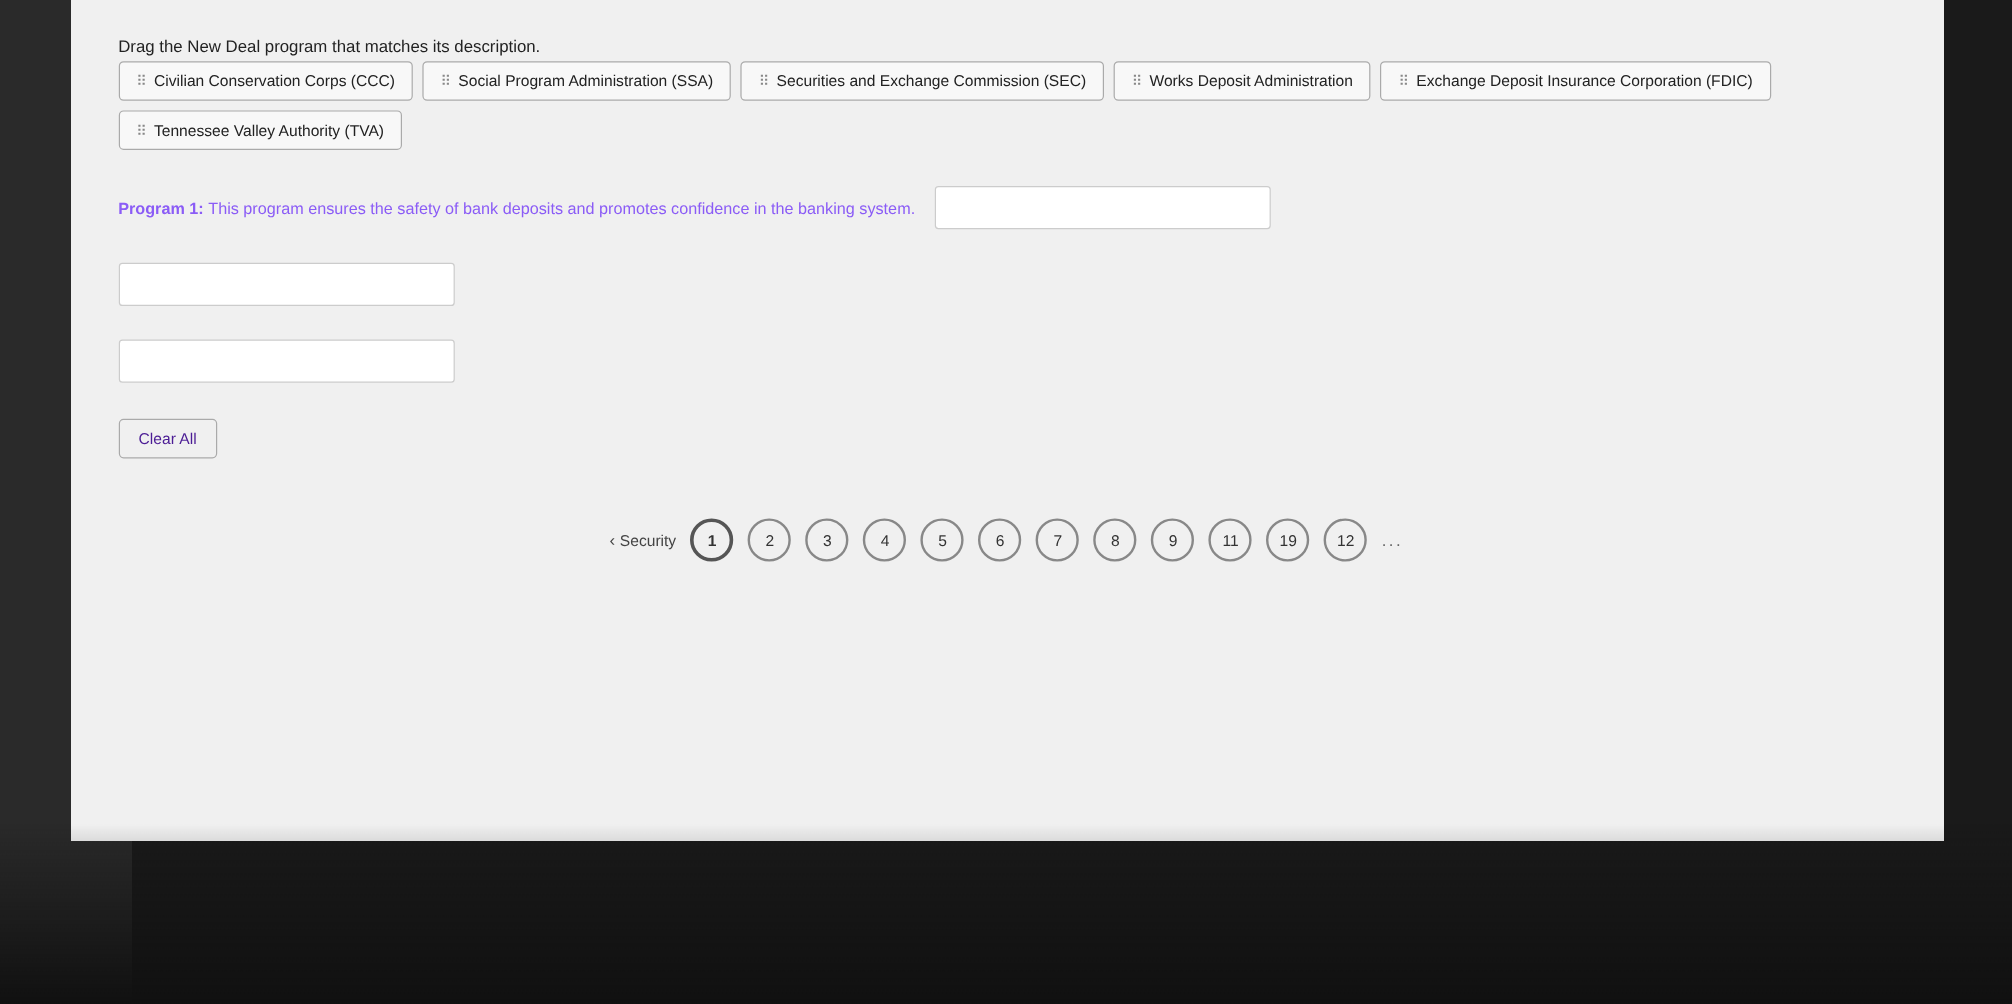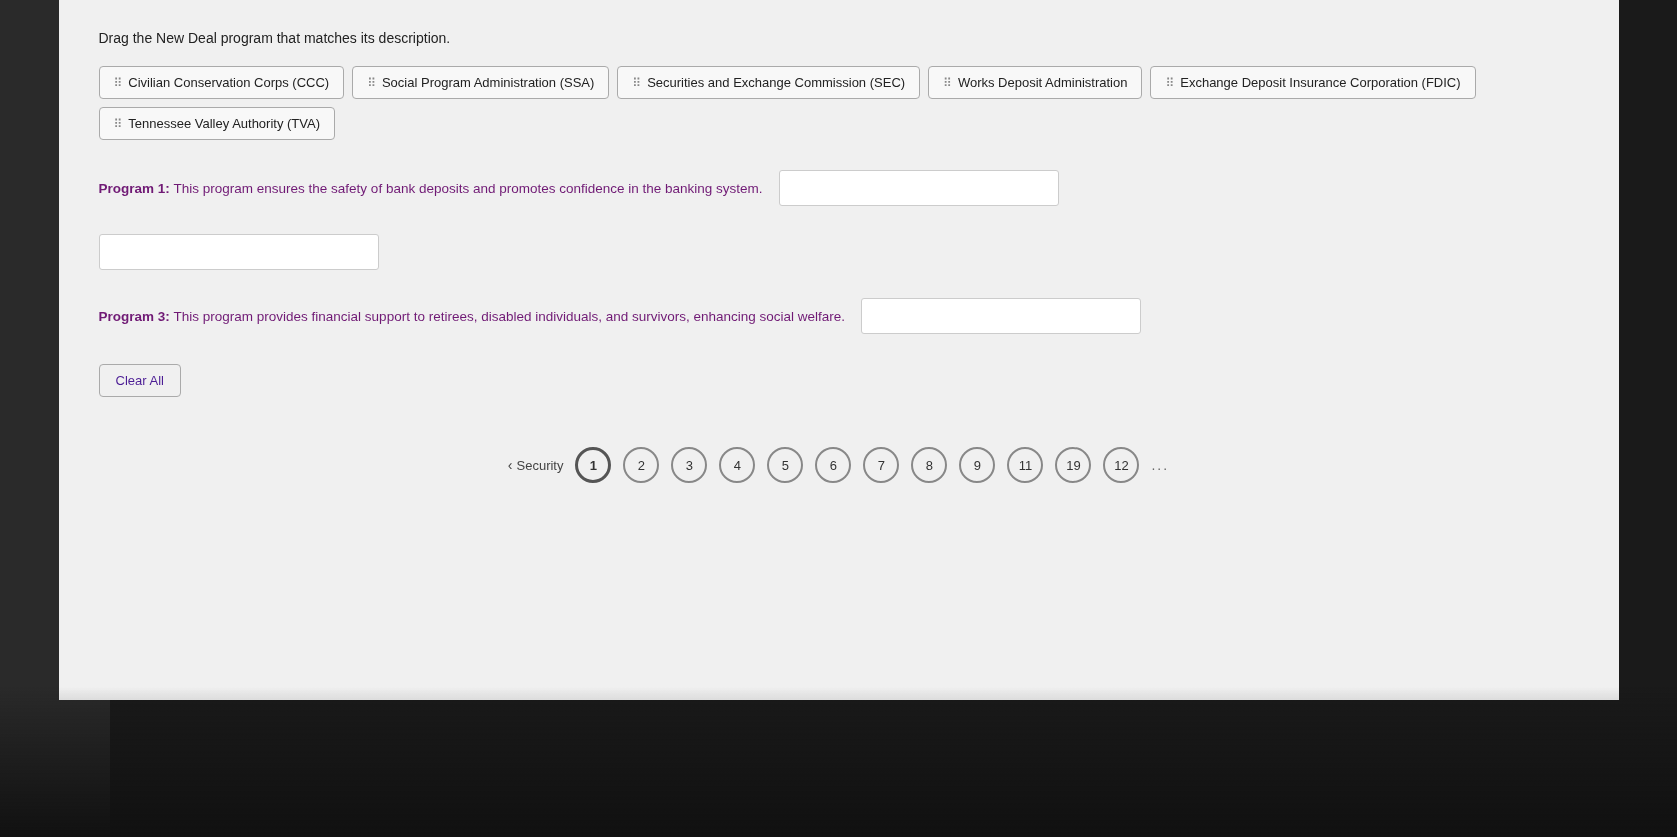--- a/index.html
+++ b/index.html
@@ -24,21 +24,21 @@
       width: 1560px;
       min-height: 700px;
       margin-top: 0px;
       padding: 30px 40px 30px 40px;
       position: relative;
     }
 
     .instruction-text {
       font-size: 14px;
       color: #222;
-      margin-bottom: 20px;
+      margin-bottom: 5px;
     }
 
     .drag-items-area {
       display: flex;
       flex-wrap: wrap;
       gap: 8px;
       margin-bottom: 30px;
     }
 
     .drag-item {
@@ -69,21 +69,21 @@
     }
 
     .program-row {
       display: flex;
       align-items: center;
       gap: 16px;
     }
 
     .program-text {
       font-size: 13.5px;
-      color: #701a75;
+      color: #8b5cf6;
       flex: 0 0 auto;
       max-width: 1000px;
     }
 
     .program-drop-zone {
       flex: 1;
       min-width: 180px;
       max-width: 280px;
       height: 36px;
       border: 1px solid #ccc;
@@ -231,23 +231,20 @@
         <strong>Program 1: </strong><span>This program ensures the safety of bank deposits and promotes confidence in the banking system.</span>
       </span>
       <div class="program-drop-zone"></div>
     </div>
 
     <div class="program-row">
       <div class="program-drop-zone"></div>
     </div>
 
     <div class="program-row">
-      <span class="program-text">
-        <strong>Program 3: </strong><span>This program provides financial support to retirees, disabled individuals, and survivors, enhancing social welfare.</span>
-      </span>
       <div class="program-drop-zone"></div>
     </div>
 
   </div>
 
   <button class="clear-all-btn">Clear All</button>
 
   <div class="pagination-area">
 
     <button class="prev-btn">

